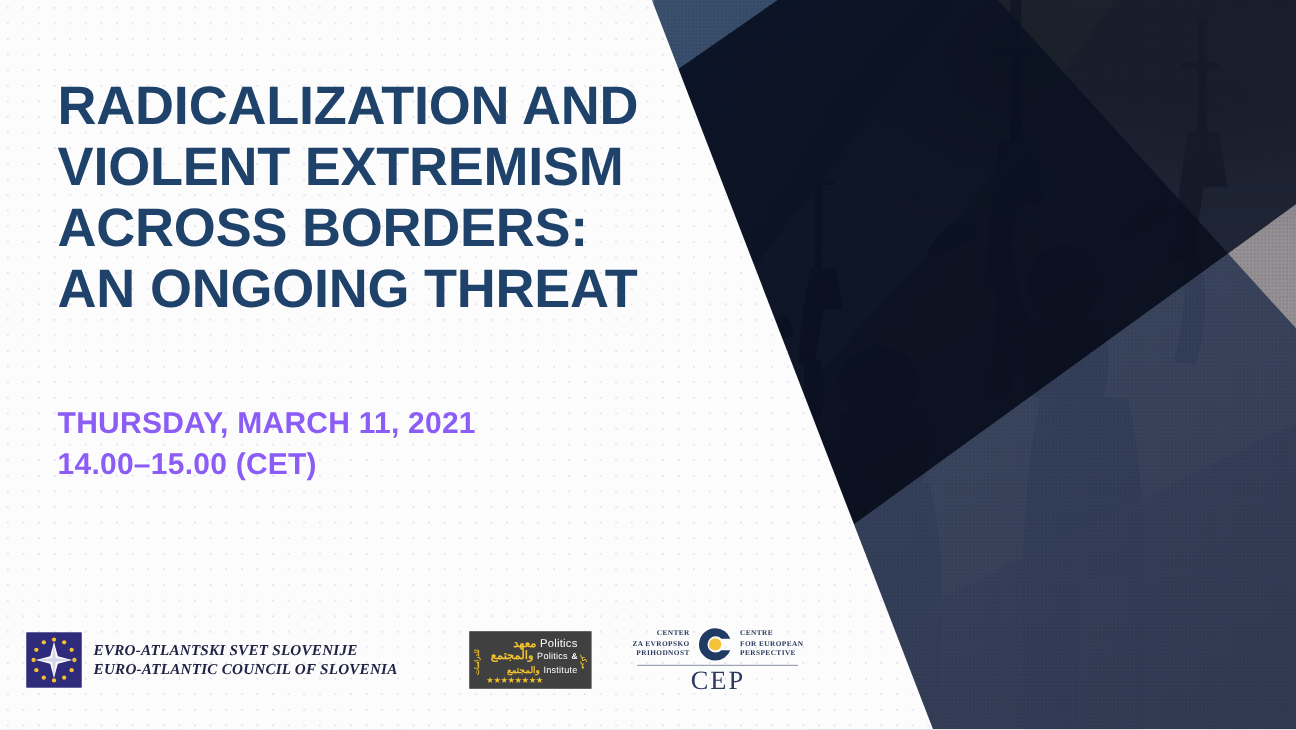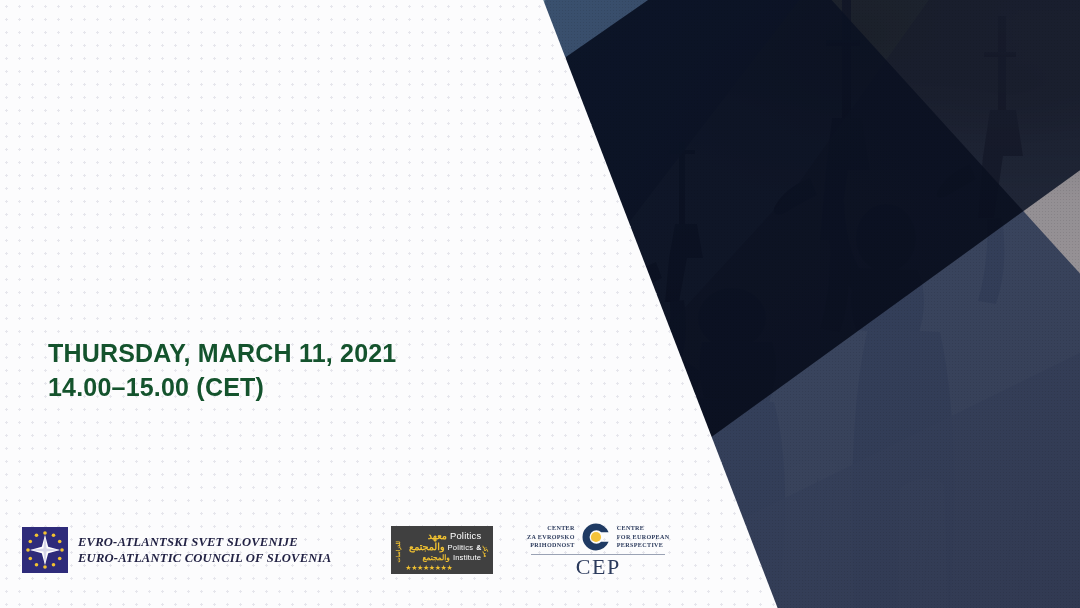--- a/index.html
+++ b/index.html
@@ -153,21 +153,21 @@
     letter-spacing: -0.2px;
     text-transform: uppercase;
     margin: 0;
   }
   .headline .ln { display: block; white-space: nowrap; }
 
   .datetime {
     position: absolute;
     left: 48px;
     top: 336px;
-    color: #14532d;
+    color: #8b5cf6;
     font-family: "Liberation Sans", sans-serif;
     font-weight: bold;
     font-size: 25px;
     line-height: 34px;
     letter-spacing: 0.2px;
     text-transform: uppercase;
   }
   .datetime .ln { display: block; white-space: nowrap; }
 
   
@@ -408,20 +408,26 @@
       <div class="band-navy"></div>
     </div>
 
     <div class="halftone"></div>
   </div>
 
   <div class="white-wedge"></div>
 
   <div class="content">
 
+    <h1 class="headline">
+      <span class="ln">RADICALIZATION AND</span>
+      <span class="ln">VIOLENT EXTREMISM</span>
+      <span class="ln">ACROSS BORDERS:</span>
+      <span class="ln">AN ONGOING THREAT</span>
+    </h1>
 
     <div class="datetime">
       <span class="ln">THURSDAY, MARCH 11, 2021</span>
       <span class="ln">14.00–15.00 (CET)</span>
     </div>
 
     <div class="logo-bar">
 
       <div class="logo-eacs">
         <div class="eacs-mark">

